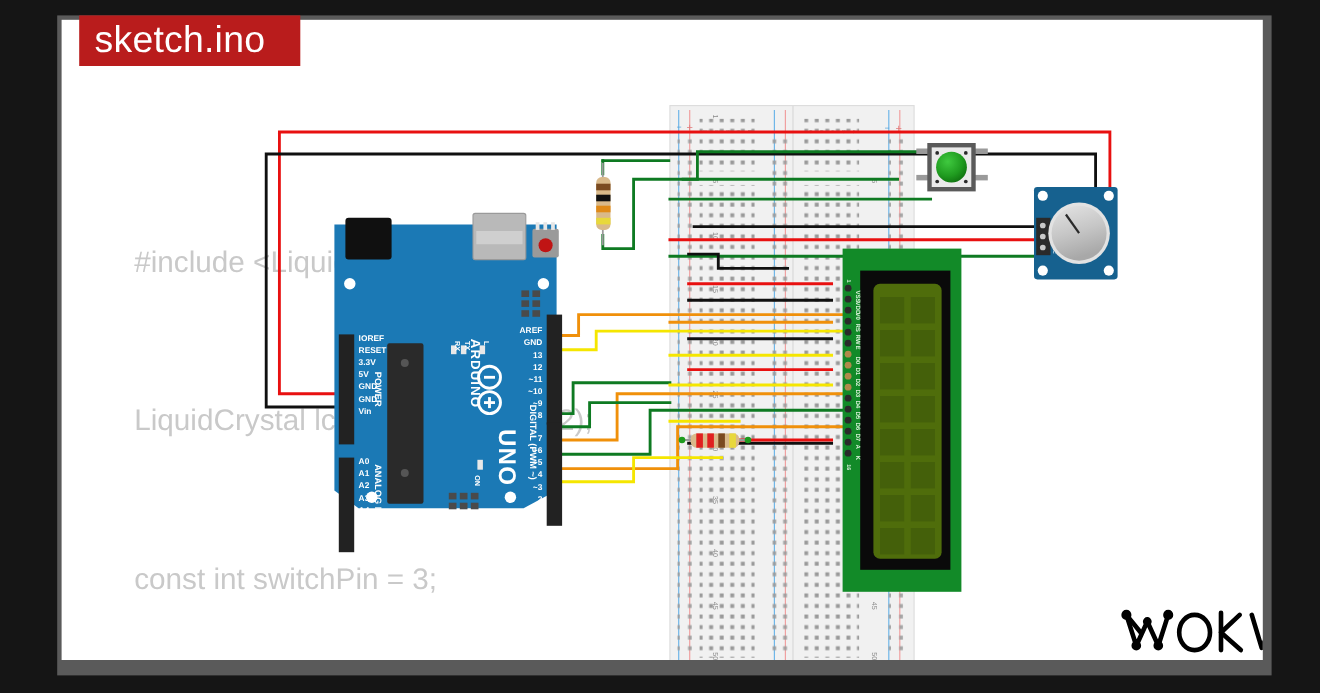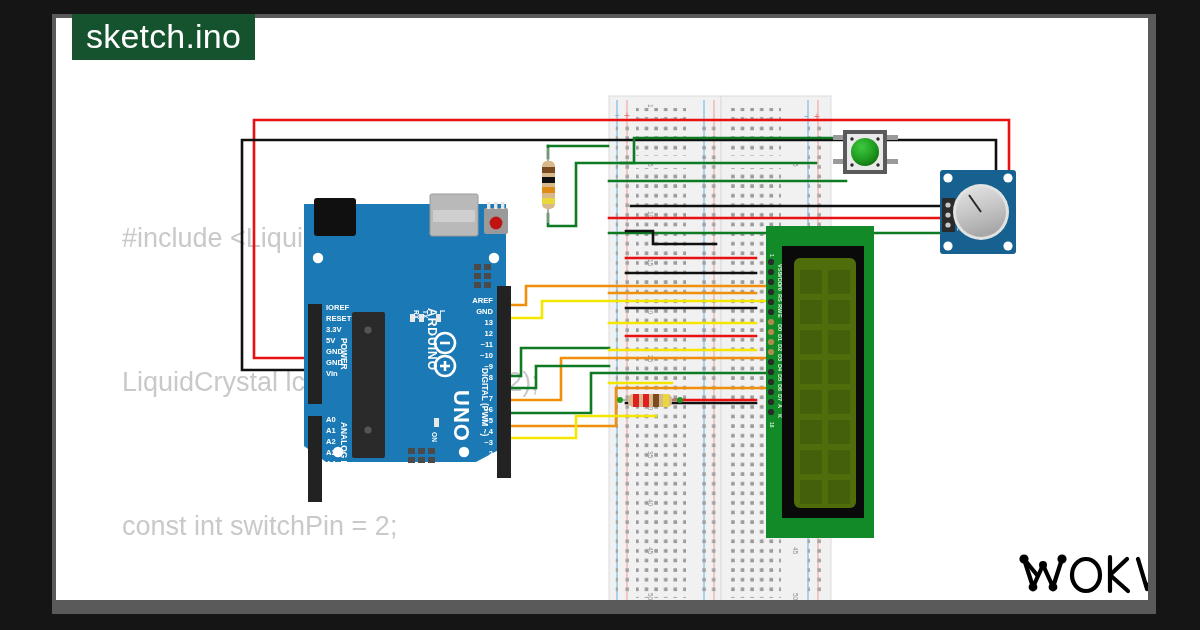--- a/index.html
+++ b/index.html
@@ -20,22 +20,22 @@
   #canvas {
     position: absolute; left: 56px; top: 18px;
     width: 1092px; height: 582px;
     background: #ffffff;
     overflow: hidden;
   }
 
   
   #title-badge {
     position: absolute; left: 72px; top: 14px;
-    background: #14532d; color: #fff;
-    padding: 5px 14px 7px 14px;
+    background: #b91c1c; color: #fff;
+    padding: 5px 32px 7px 14px;
     font-size: 34px; line-height: 1.0;
     letter-spacing: .2px;
     z-index: 60;
     font-family: "Liberation Sans", sans-serif;
   }
 
   
   #code {
     position: absolute; left: 66px; top: 100px;
     width: 520px; z-index: 2;
@@ -62,21 +62,21 @@
 
 <div id="stage">
 
   <div id="gray-frame"></div>
 
   <div id="canvas">
 
     <div id="code">
       <div>#include &lt;LiquidCrystal.h&gt;</div>
       <div>LiquidCrystal lcd(12, 11, 5, 4, 3, 2);</div>
-      <div>const int switchPin = 2;</div>
+      <div>const int switchPin = 3;</div>
       
       
       
       
       
       
       
       
     </div>
 

